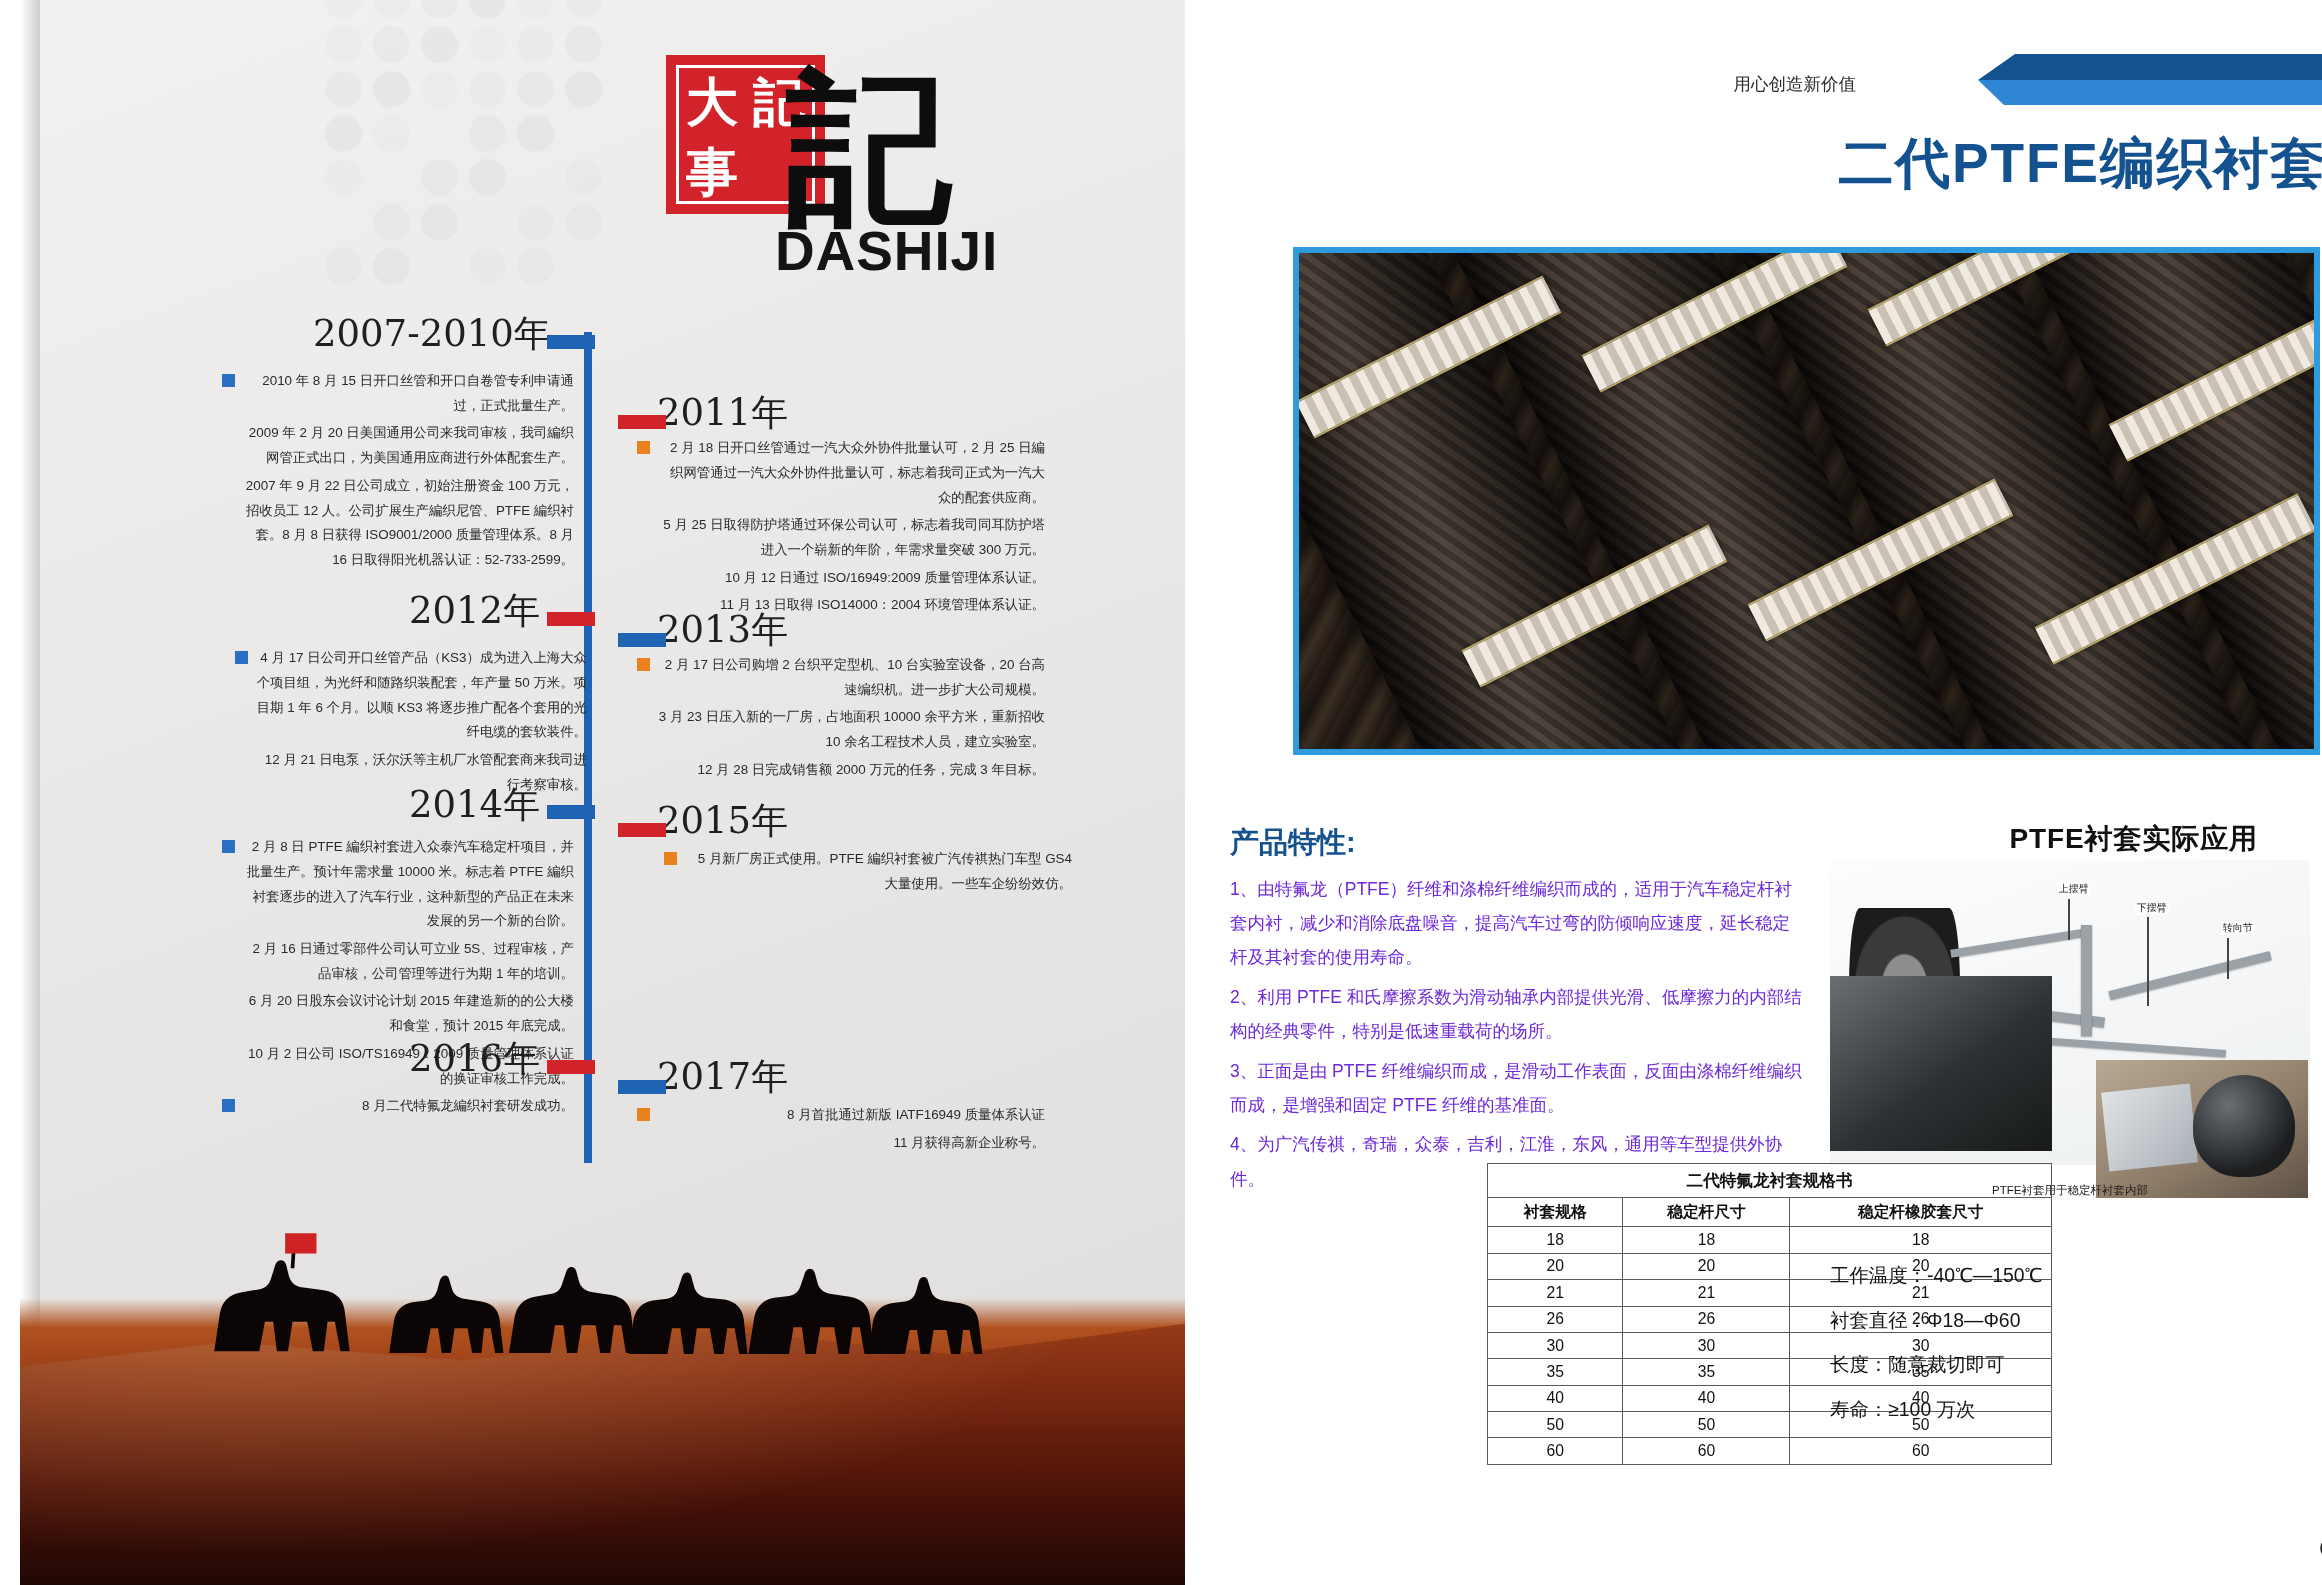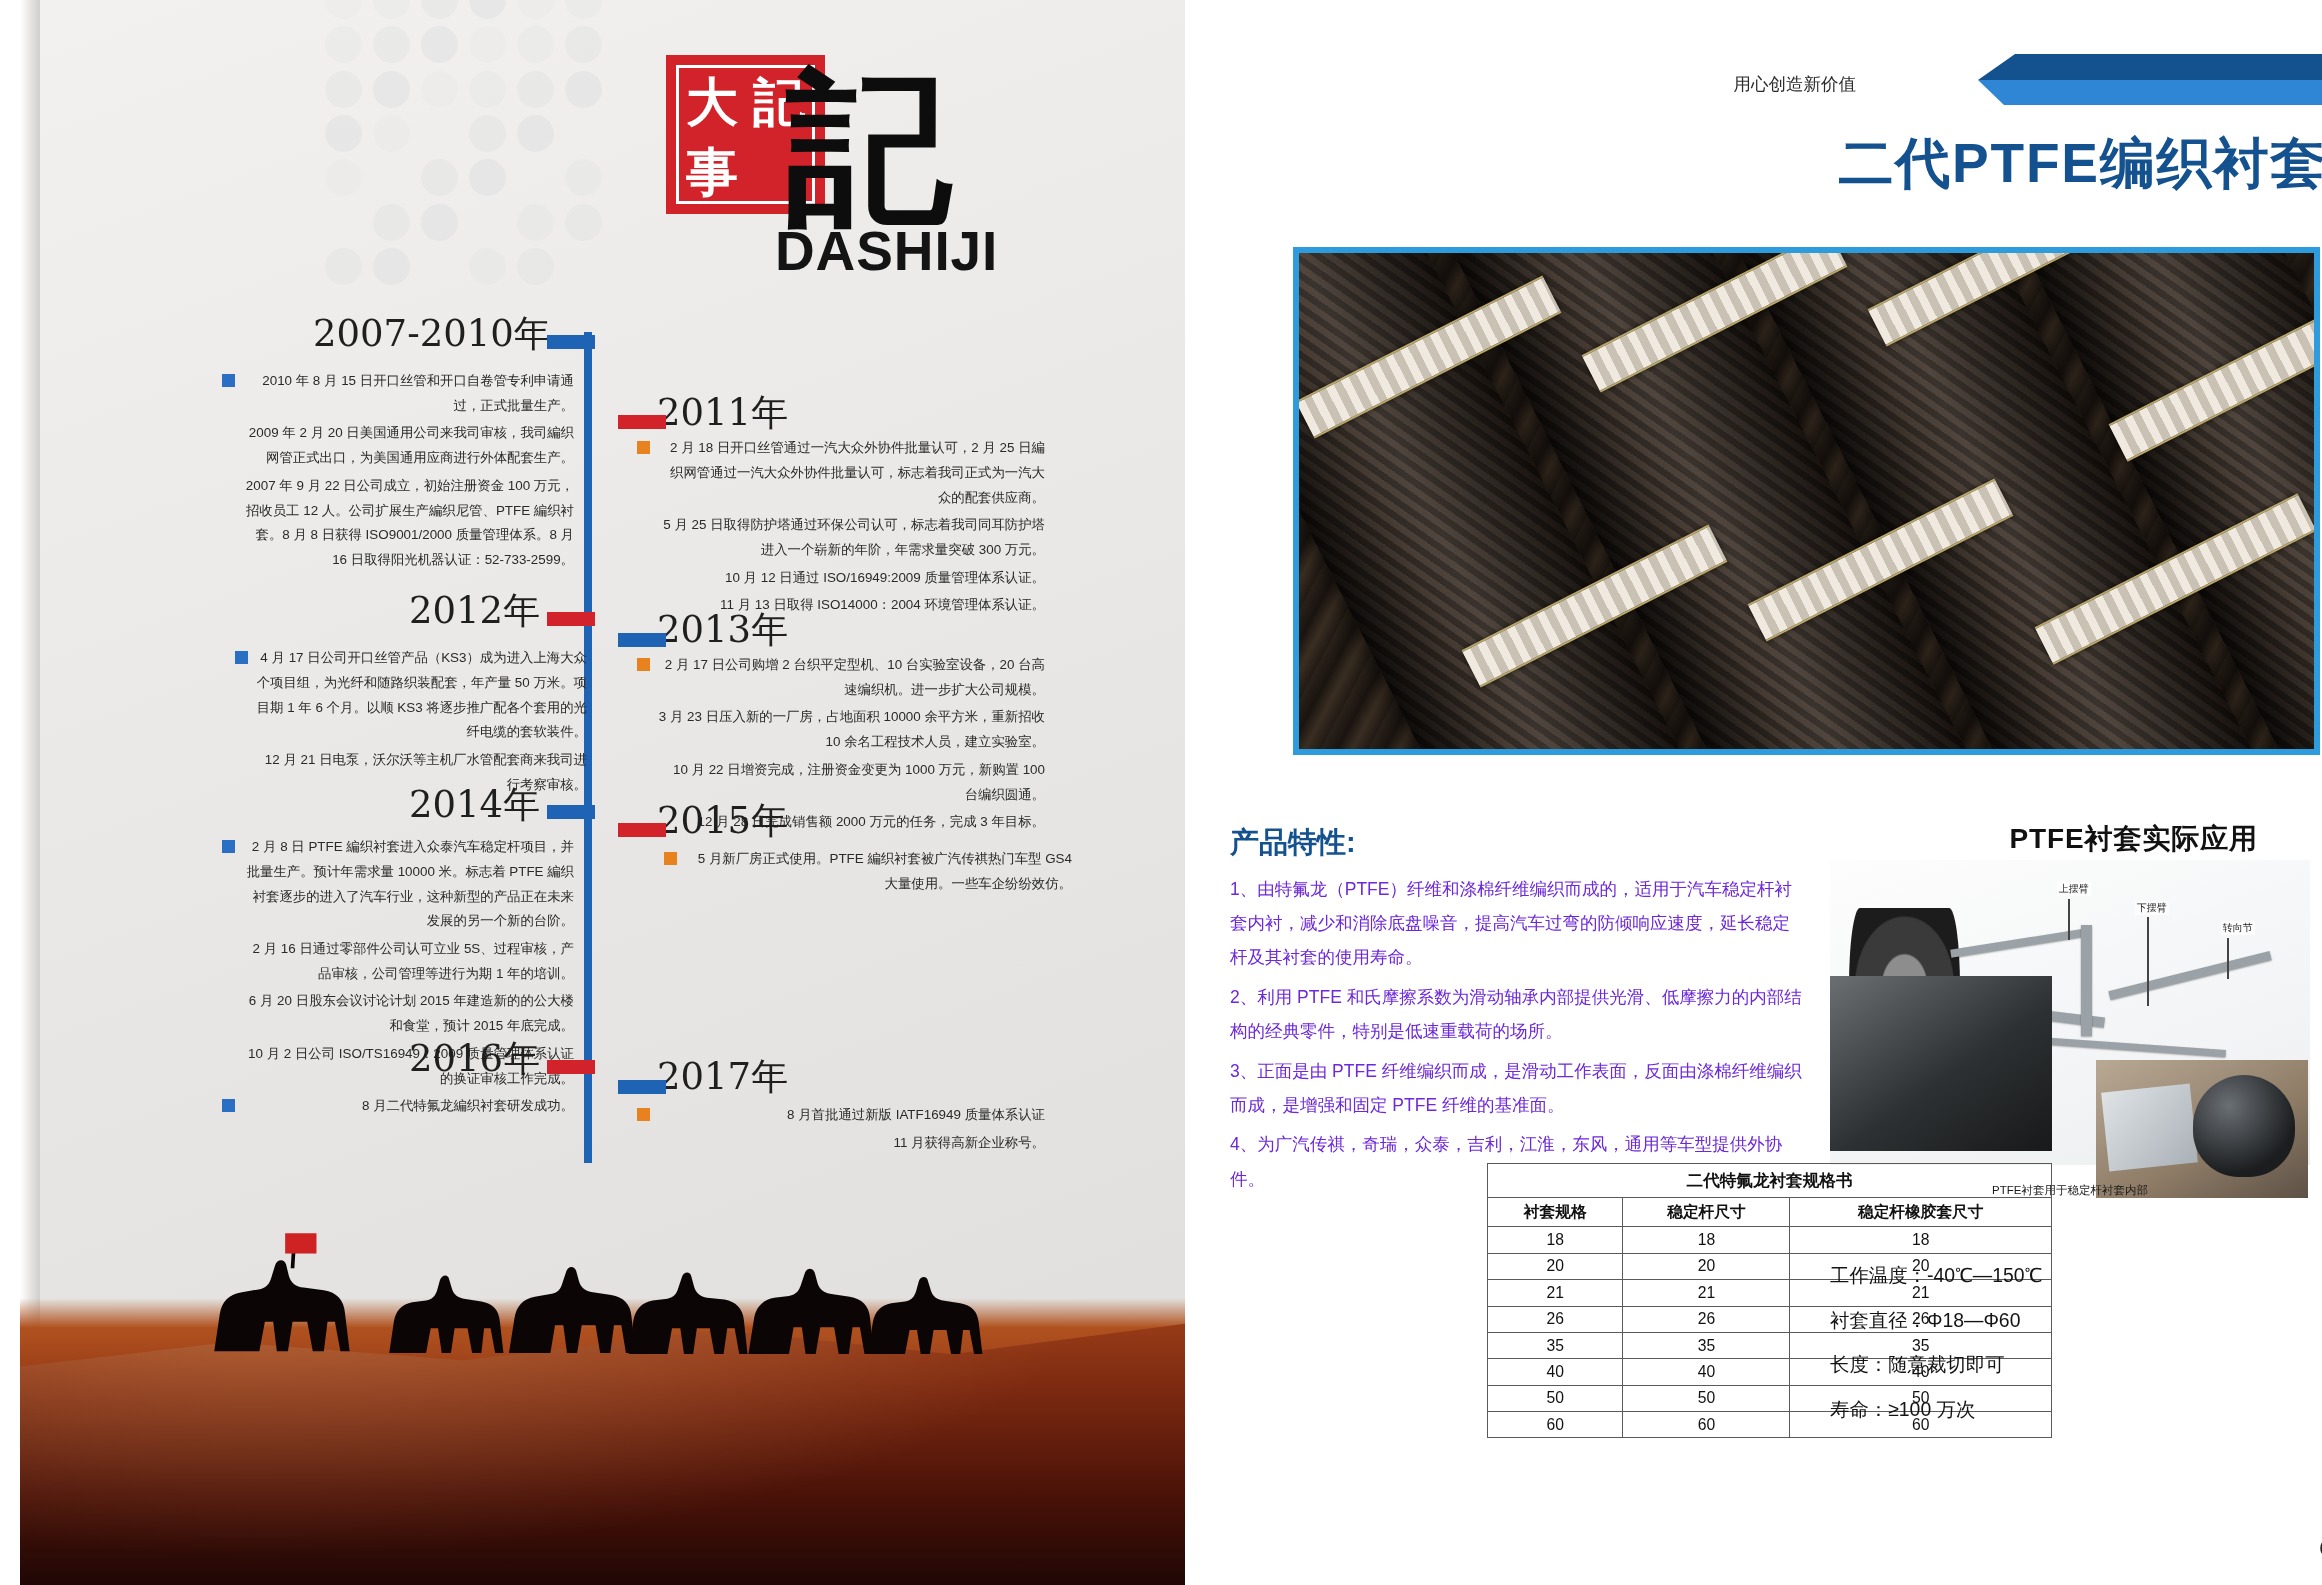--- a/index.html
+++ b/index.html
@@ -410,21 +410,20 @@
       <p>4 月 17 日公司开口丝管产品（KS3）成为进入上海大众个项目组，为光纤和随路织装配套，年产量 50 万米。项目期 1 年 6 个月。以顺 KS3 将逐步推广配各个套用的光纤电缆的套软装件。</p>
       <p>12 月 21 日电泵，沃尔沃等主机厂水管配套商来我司进行考察审核。</p>
     </div>
 
     <div class="year" style="left:637px; top:605px;">2013年</div>
     <div class="node" style="left:598px; top:633px;"></div>
     <div class="entry orange" style="left:637px; top:653px; width:388px;">
       <span class="bullet"></span>
       <p>2 月 17 日公司购增 2 台织平定型机、10 台实验室设备，20 台高速编织机。进一步扩大公司规模。</p>
       <p>3 月 23 日压入新的一厂房，占地面积 10000 余平方米，重新招收 10 余名工程技术人员，建立实验室。</p>
-      <p>10 月 22 日增资完成，注册资金变更为 1000 万元，新购置 100 台编织圆通。</p>
       <p>12 月 28 日完成销售额 2000 万元的任务，完成 3 年目标。</p>
     </div>
 
     <div class="year" style="left:389px; top:780px;">2014年</div>
     <div class="node" style="left:527px; top:805px;"></div>
     <div class="entry" style="left:222px; top:835px; width:332px;">
       <span class="bullet"></span>
       <p>2 月 8 日 PTFE 編织衬套进入众泰汽车稳定杆项目，并批量生产。预计年需求量 10000 米。标志着 PTFE 編织衬套逐步的进入了汽车行业，这种新型的产品正在未来发展的另一个新的台阶。</p>
       <p>2 月 16 日通过零部件公司认可立业 5S、过程审核，产品审核，公司管理等进行为期 1 年的培训。</p>
       <p>6 月 20 日股东会议讨论计划 2015 年建造新的的公大楼和食堂，预计 2015 年底完成。</p>
@@ -562,20 +561,25 @@
           <td>21</td>
           <td>21</td>
           <td>21</td>
         </tr>
         <tr>
           <td>26</td>
           <td>26</td>
           <td>26</td>
         </tr>
         <tr>
+          <td>30</td>
+          <td>30</td>
+          <td>30</td>
+        </tr>
+        <tr>
           <td>35</td>
           <td>35</td>
           <td>35</td>
         </tr>
         <tr>
           <td>40</td>
           <td>40</td>
           <td>40</td>
         </tr>
         <tr>

